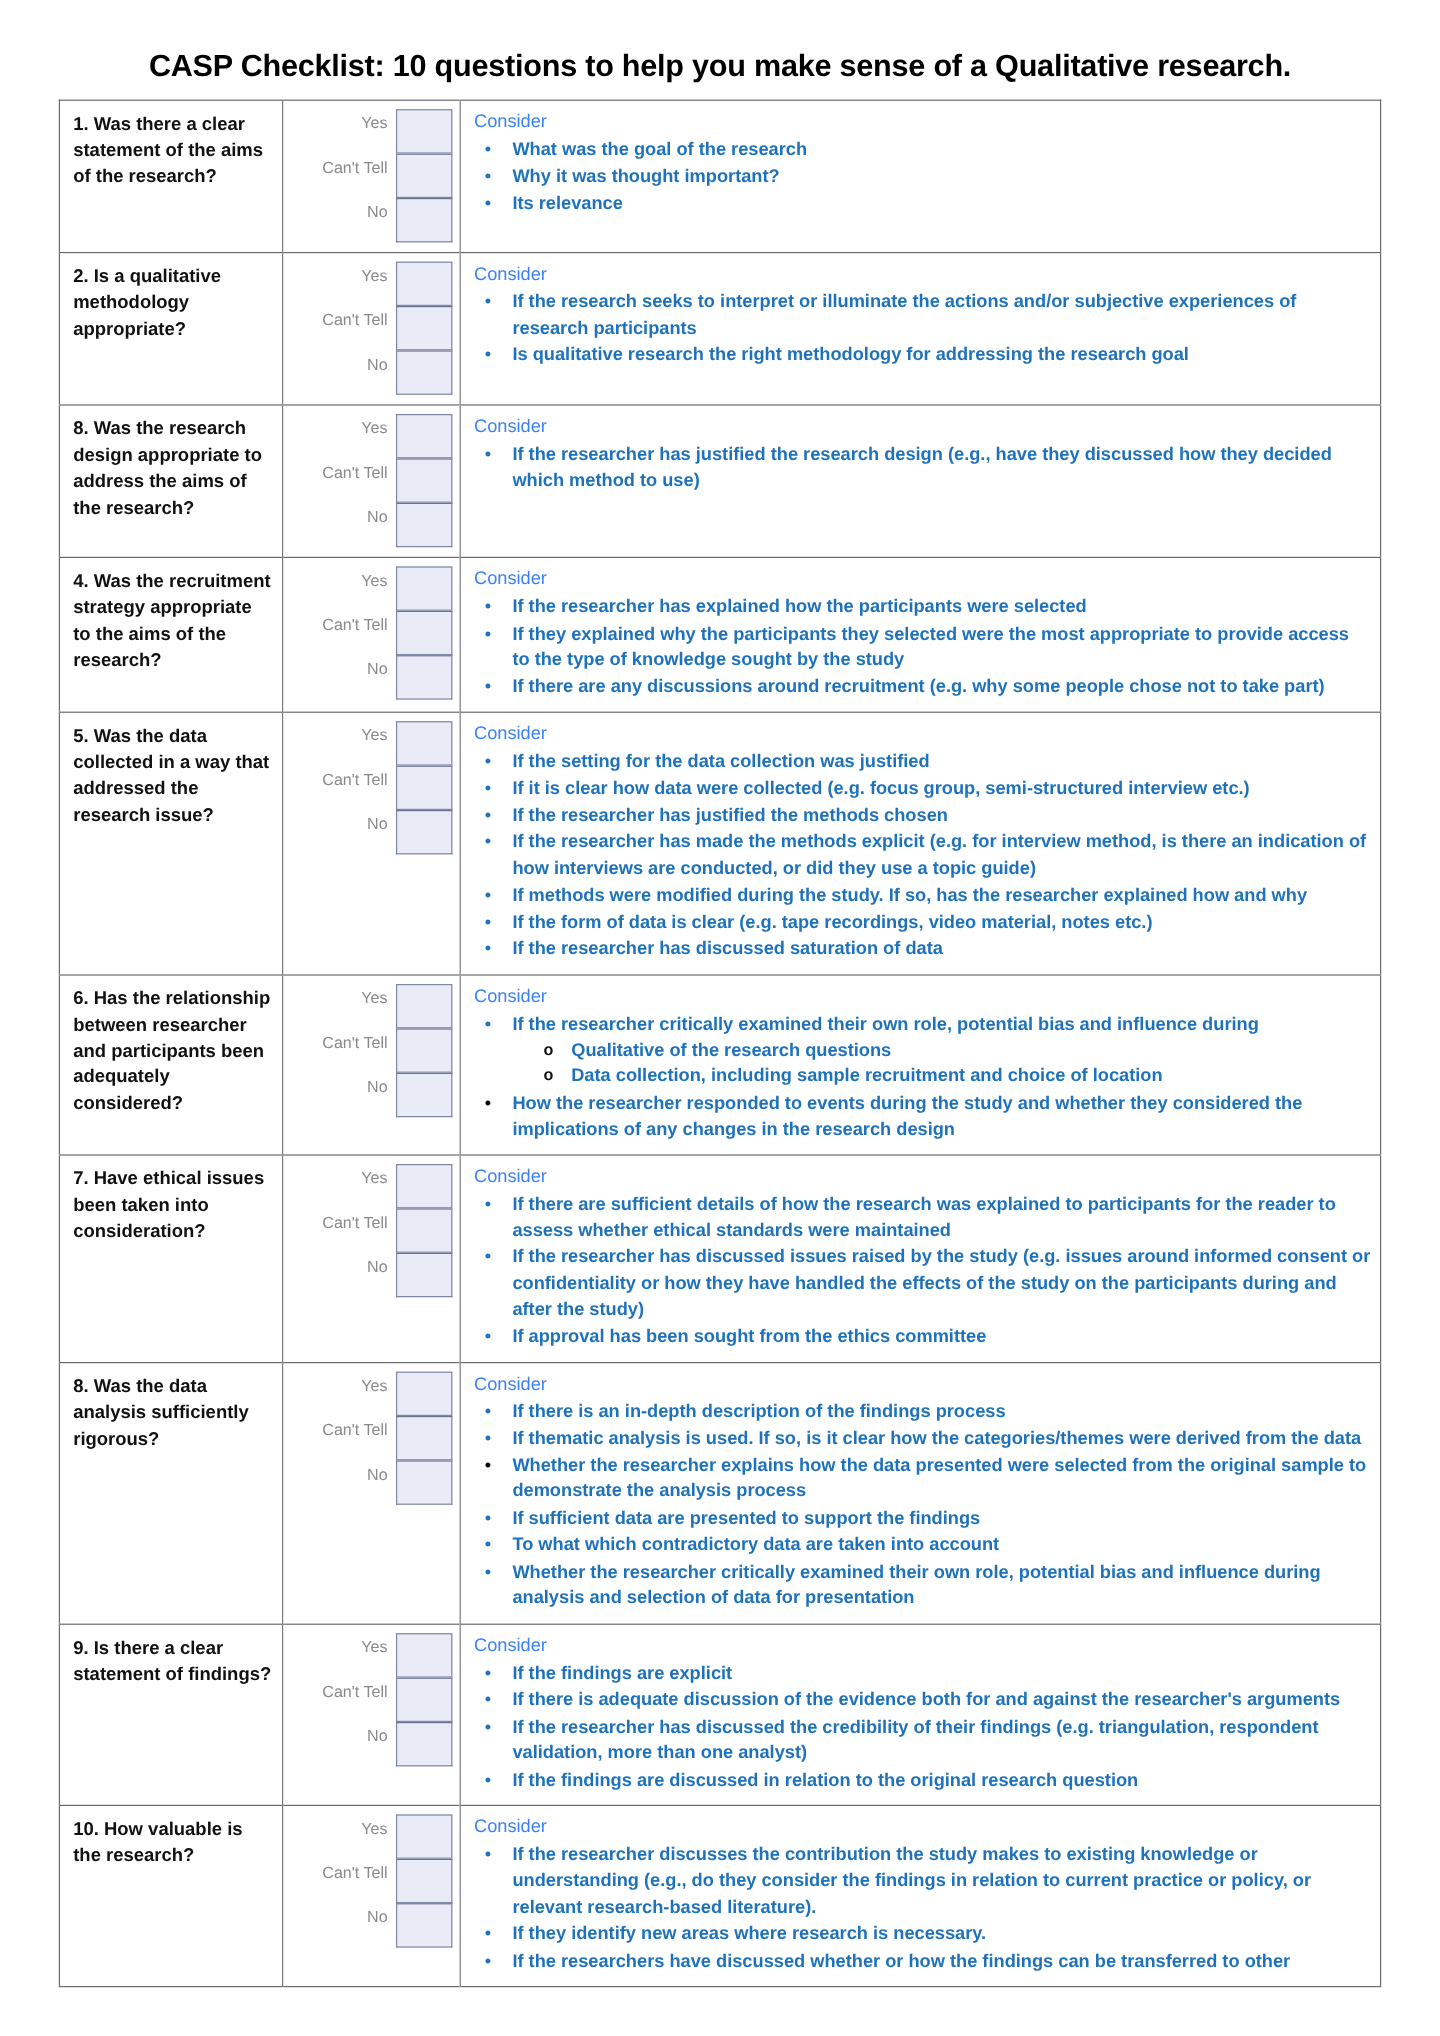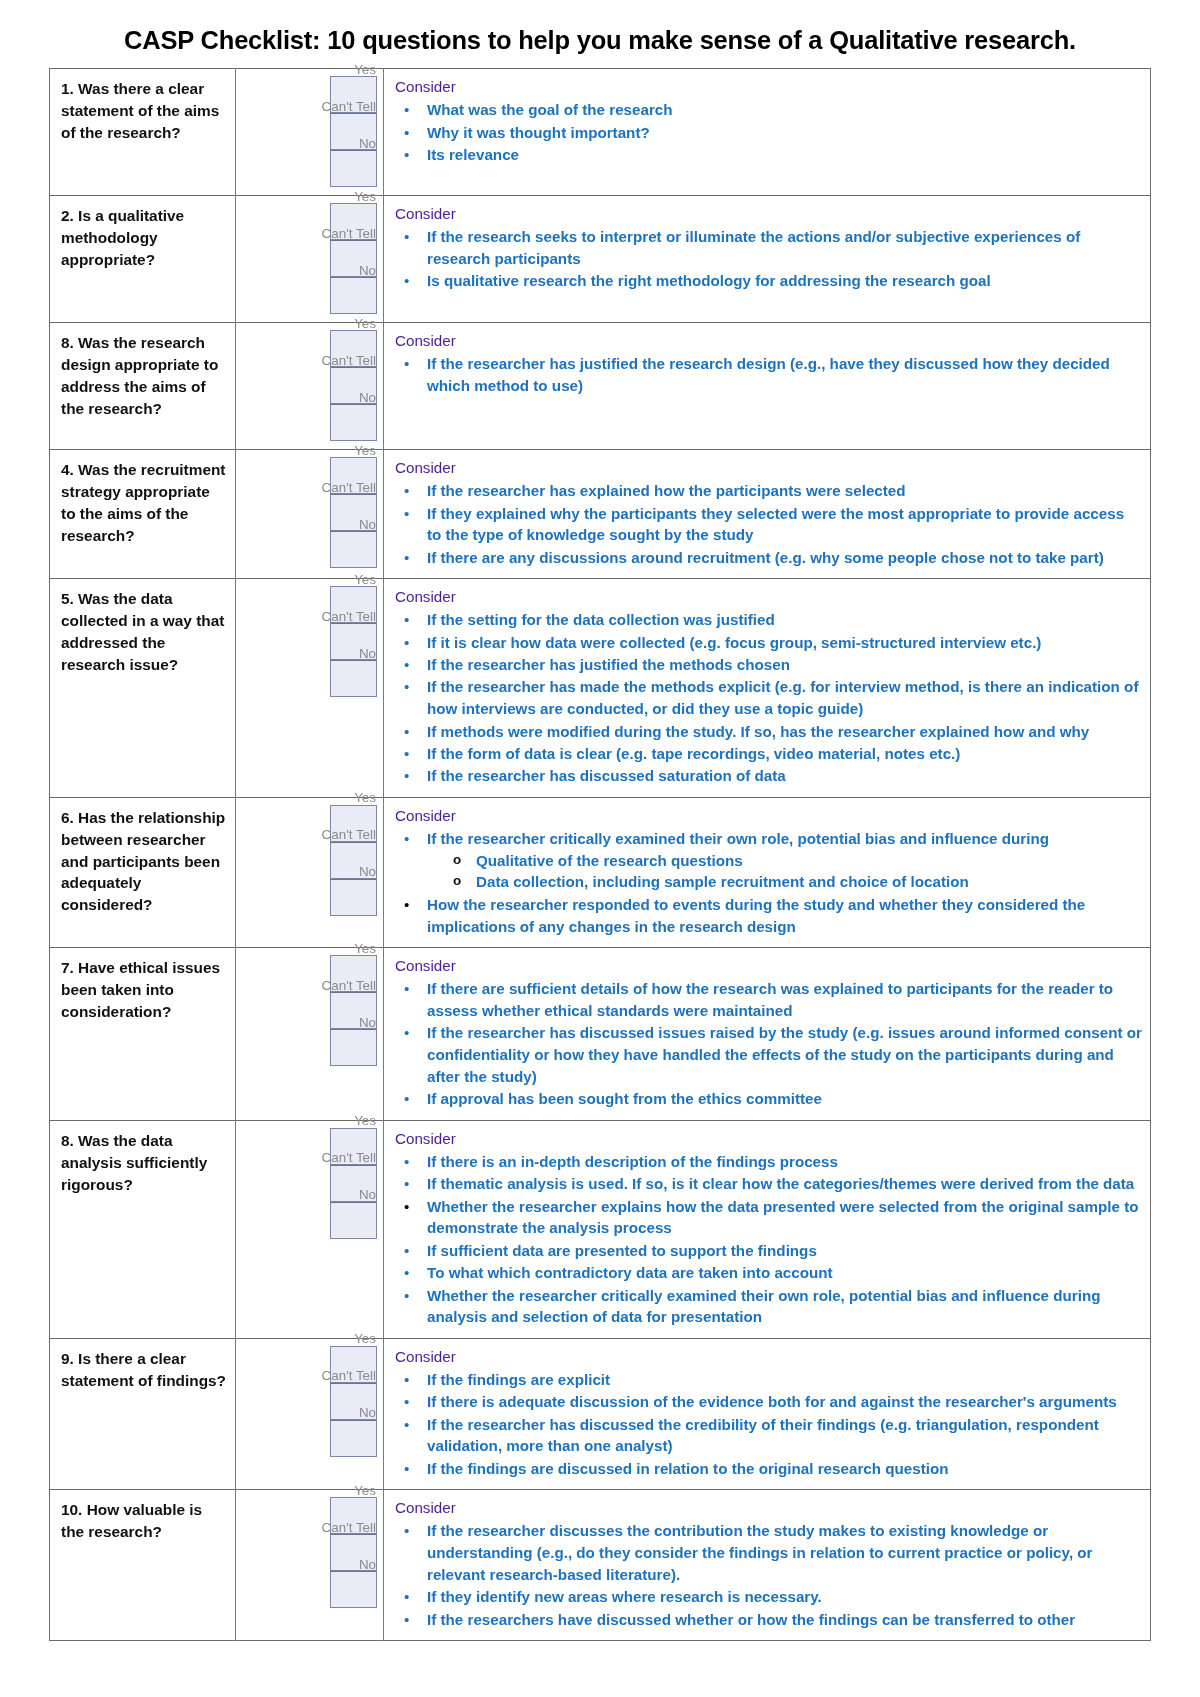--- a/index.html
+++ b/index.html
@@ -11,21 +11,21 @@
   body {
     width: 1200px;
     height: 1697px;
     overflow: hidden;
   }
 
   .page {
     width: 1200px;
     height: 1697px;
     position: relative;
-    padding: 0;
+    padding: 15px;
   }
 
   .doc-title {
     text-align: center;
     font-size: 25.5px;
     font-weight: bold;
     color: #000000;
     letter-spacing: -0.2px;
     padding: 26px 60px 13px 60px;
     line-height: 1.15;
@@ -68,24 +68,23 @@
     vertical-align: top;
     padding: 7px 8px 9px 11px;
     color: #1E72BC;
     font-size: 15.2px;
     line-height: 1.44;
   }
 
   
   .opt-row {
     display: flex;
-    align-items: flex-end;
+    align-items: flex-start;
     justify-content: flex-end;
     height: 37px;
-    flex-direction: column;
   }
   .opt-label {
     font-size: 13.4px;
     color: #8a8a8a;
     font-weight: normal;
     line-height: 1;
     padding-top: 5px;
     padding-right: 7px;
     white-space: nowrap;
   }
@@ -95,21 +94,21 @@
     background: #E9ECF7;
     border: 1.4px solid #7C87A6;
     flex: 0 0 auto;
     margin-right: 6px;
   }
   .opt-row + .opt-row .opt-box { border-top: 1.4px solid #6A7490; }
 
   
   .consider-head {
     margin: 0 0 1px 0;
-    color: #4c1d95;
+    color: #3b82f6;
     font-size: 15.2px;
     line-height: 1.44;
   }
 
   ul.b1 {
     margin: 0;
     padding: 0;
     list-style: none;
   }
   ul.b1 > li {

